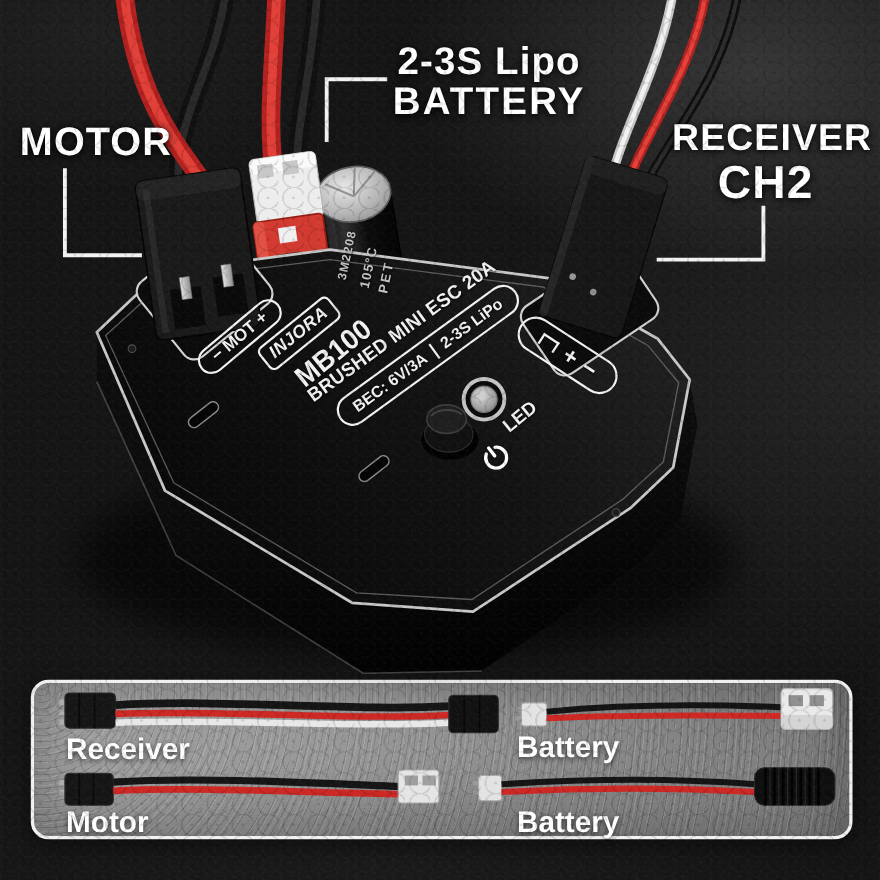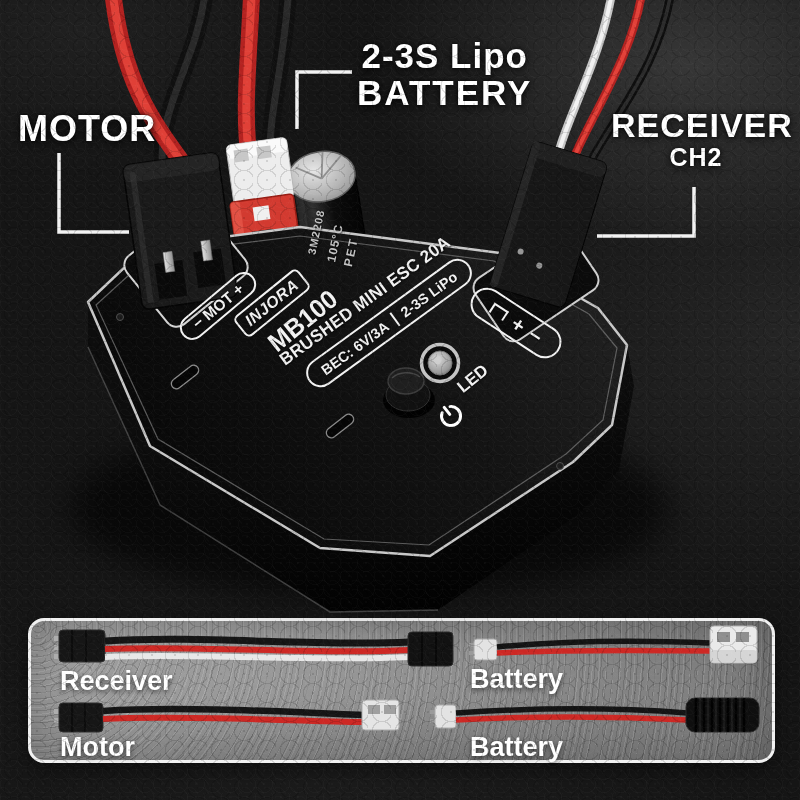--- a/index.html
+++ b/index.html
@@ -275,21 +275,21 @@
 
   <div class="callout" style="left:18px;top:110px;font-size:36px;">MOTOR</div>
 
   <div class="callout" style="left:357px;top:38px;text-align:center;">
     <div style="font-size:35px;">2-3S Lipo</div>
     <div style="font-size:35px;letter-spacing:2px;">BATTERY</div>
   </div>
 
   <div class="callout" style="left:611px;top:108px;text-align:center;width:170px;">
     <div style="font-size:34px;">RECEIVER</div>
-    <div style="font-size:25px;">CH2</div>
+    <div style="font-size:42px;">CH2</div>
   </div>
 
   <div class="panel-label" style="left:60px;top:666px;">Receiver</div>
   <div class="panel-label" style="left:470px;top:664px;">Battery</div>
   <div class="panel-label" style="left:60px;top:732px;">Motor</div>
   <div class="panel-label" style="left:470px;top:732px;">Battery</div>
 
   <div class="noise"></div>
 </div>
 

